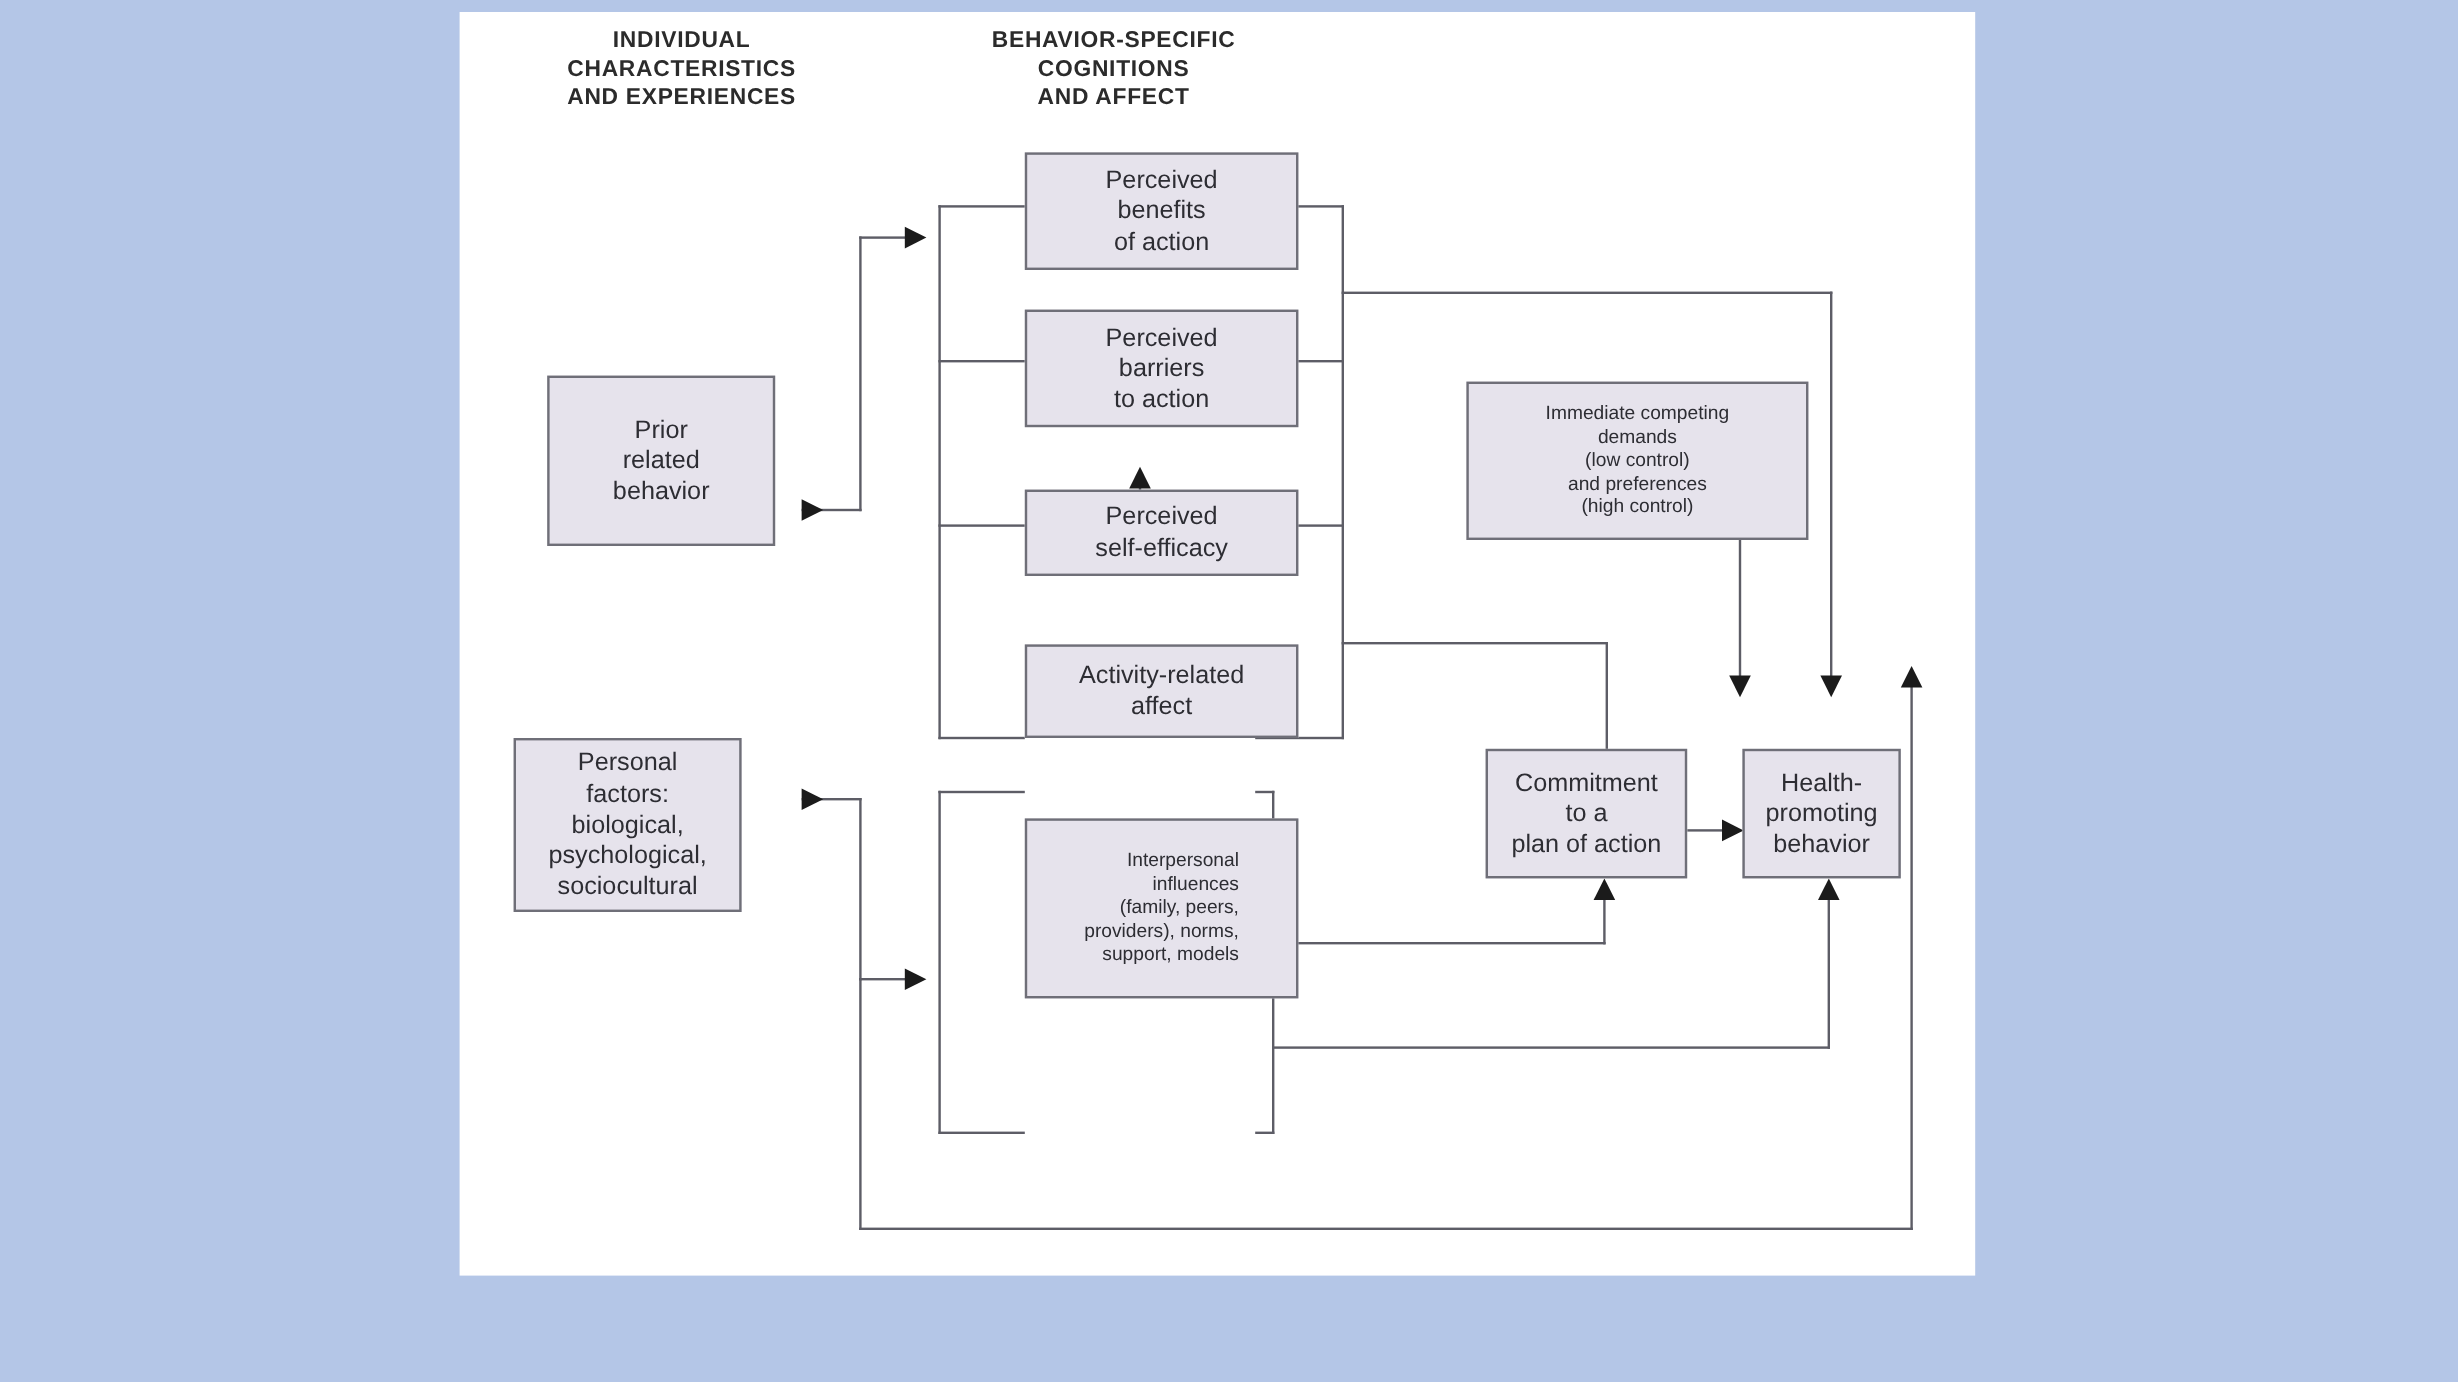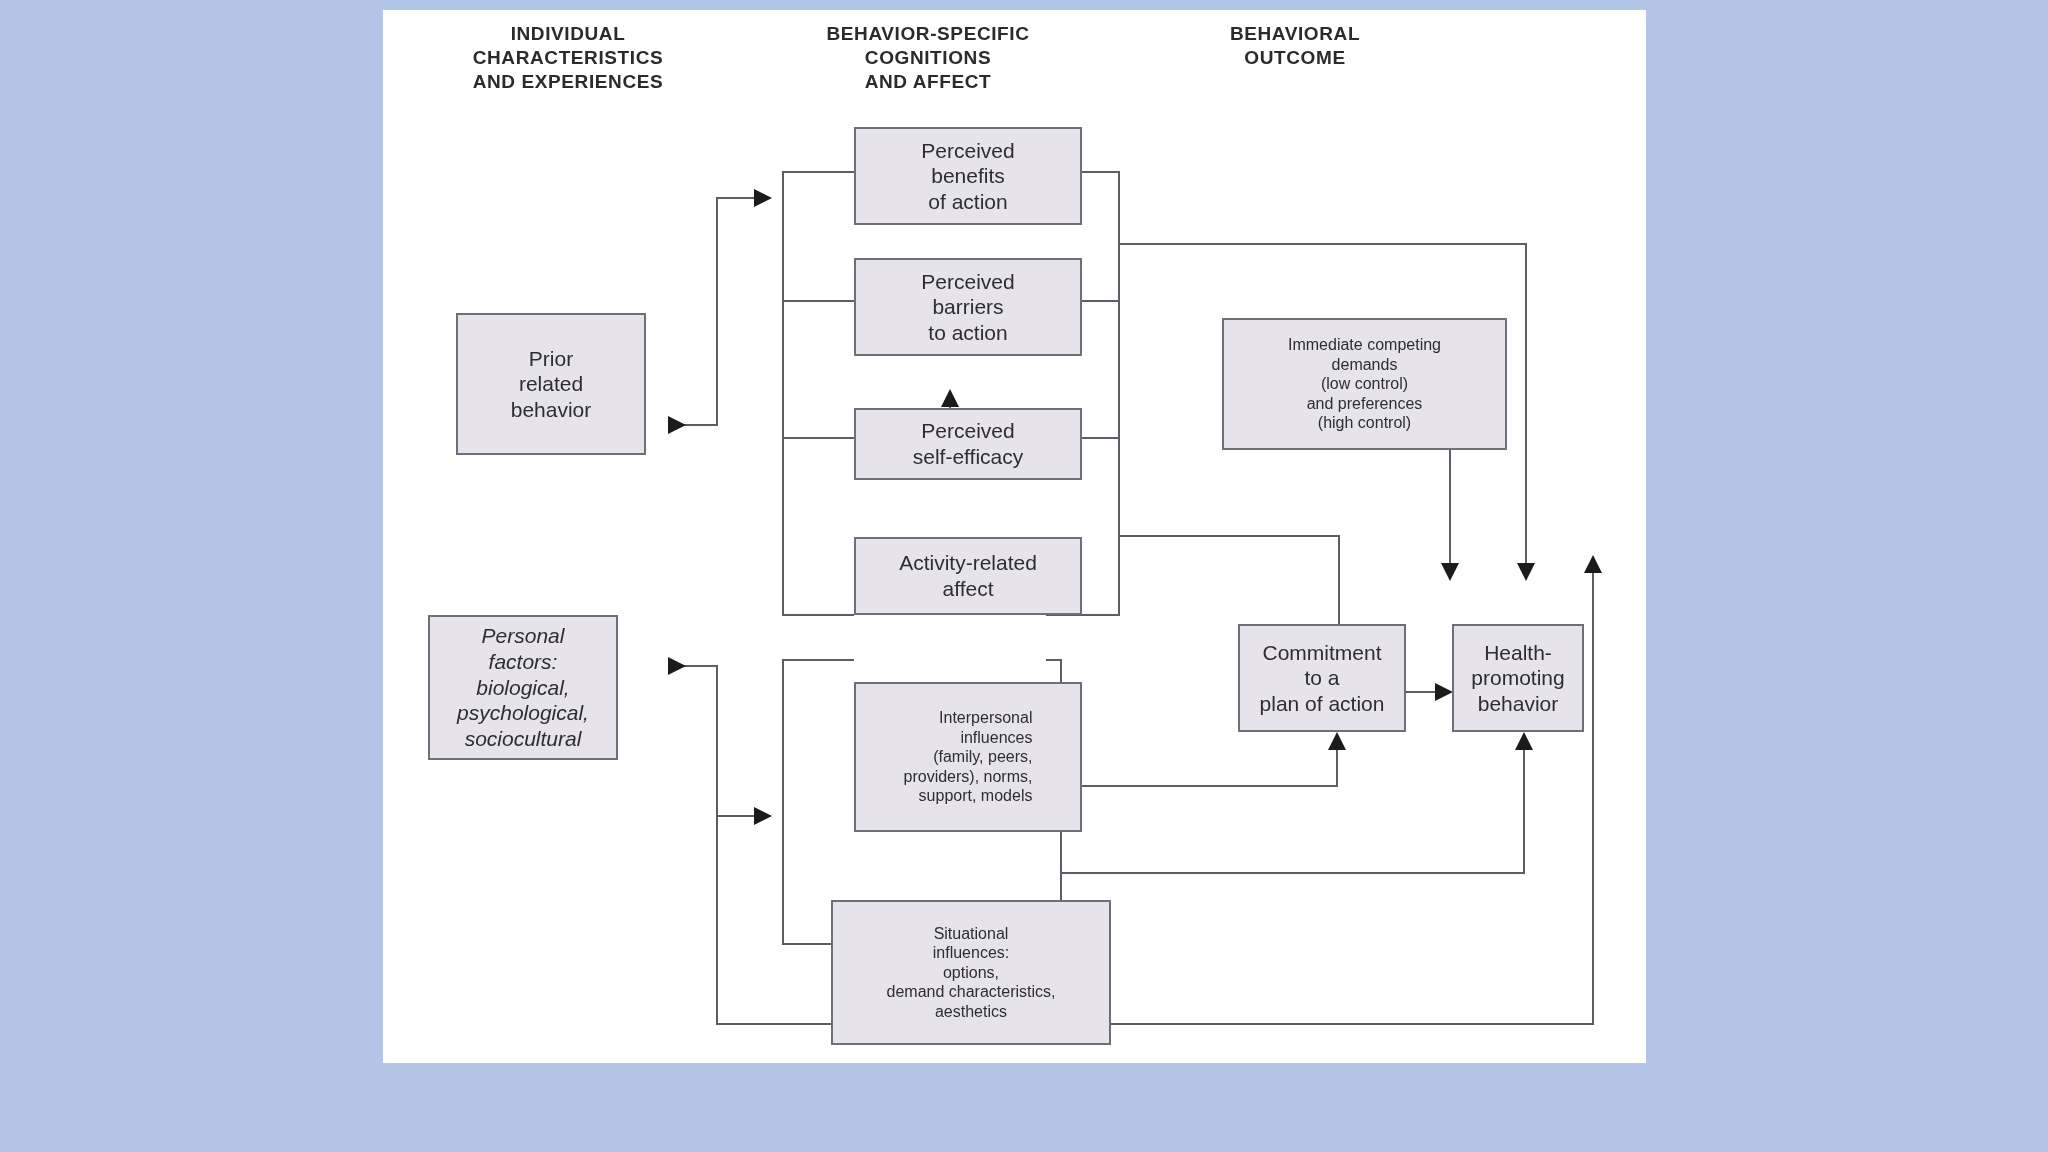--- a/index.html
+++ b/index.html
@@ -102,22 +102,20 @@
   <div id="panel">
 
     <div class="col-head" style="left:20px; top:12px; width:330px;">INDIVIDUAL
 CHARACTERISTICS
 AND EXPERIENCES</div>
 
     <div class="col-head" style="left:395px; top:12px; width:300px;">BEHAVIOR-SPECIFIC
 COGNITIONS
 AND AFFECT</div>
 
-    <div class="col-head" style="left:762px; top:12px; width:300px;">BEHAVIORAL
-OUTCOME</div>
 
     <div class="ln vl" style="left:399px; top:161px; height:445px;"></div>
 
     <div class="ln hl" style="left:399px; top:161px; width:72px;"></div>
     <div class="ln hl" style="left:399px; top:290px; width:72px;"></div>
     <div class="ln hl" style="left:399px; top:427px; width:72px;"></div>
     <div class="ln hl" style="left:399px; top:604px; width:72px;"></div>
 
     <div class="ln hl" style="left:285px; top:414px; width:50px;"></div>
     <div class="ln vl" style="left:333px; top:187px; height:229px;"></div>
@@ -175,21 +173,21 @@
     <div class="ln vl" style="left:1066px; top:358px; height:203px;"></div>
     <div class="arr arr-d" style="left:1058px; top:553px;"></div>
 
     <div class="ln hl" style="left:1023px; top:681px; width:45px;"></div>
     <div class="arr arr-r" style="left:1052px; top:673px;"></div>
 
     <div class="dbox" style="left:45px; top:303px; width:190px; height:142px;margin-left:28px;">Prior
 related
 behavior</div>
 
-    <div class="dbox" style="left:45px; top:605px; width:190px; height:145px;font-style:italic;">Personal
+    <div class="dbox" style="left:45px; top:605px; width:190px; height:145px;">Personal
 factors:
 biological,
 psychological,
 sociocultural</div>
 
     <div class="dbox" style="left:471px; top:117px; width:228px; height:98px;">Perceived
 benefits
 of action</div>
 
     <div class="dbox" style="left:471px; top:248px; width:228px; height:98px;">Perceived
@@ -201,25 +199,20 @@
 
     <div class="dbox" style="left:471px; top:527px; width:228px; height:78px;">Activity-related
 affect</div>
 
     <div class="dbox small" style="left:471px; top:672px; width:228px; height:150px;text-align:right;">Interpersonal
 influences
 (family, peers,
 providers), norms,
 support, models</div>
 
-    <div class="dbox small" style="left:448px; top:890px; width:280px; height:145px;">Situational
-influences:
-options,
-demand characteristics,
-aesthetics</div>
 
     <div class="dbox small" style="left:839px; top:308px; width:285px; height:132px;">Immediate competing
 demands
 (low control)
 and preferences
 (high control)</div>
 
     <div class="dbox" style="left:855px; top:614px; width:168px; height:108px;">Commitment
 to a
 plan of action</div>

